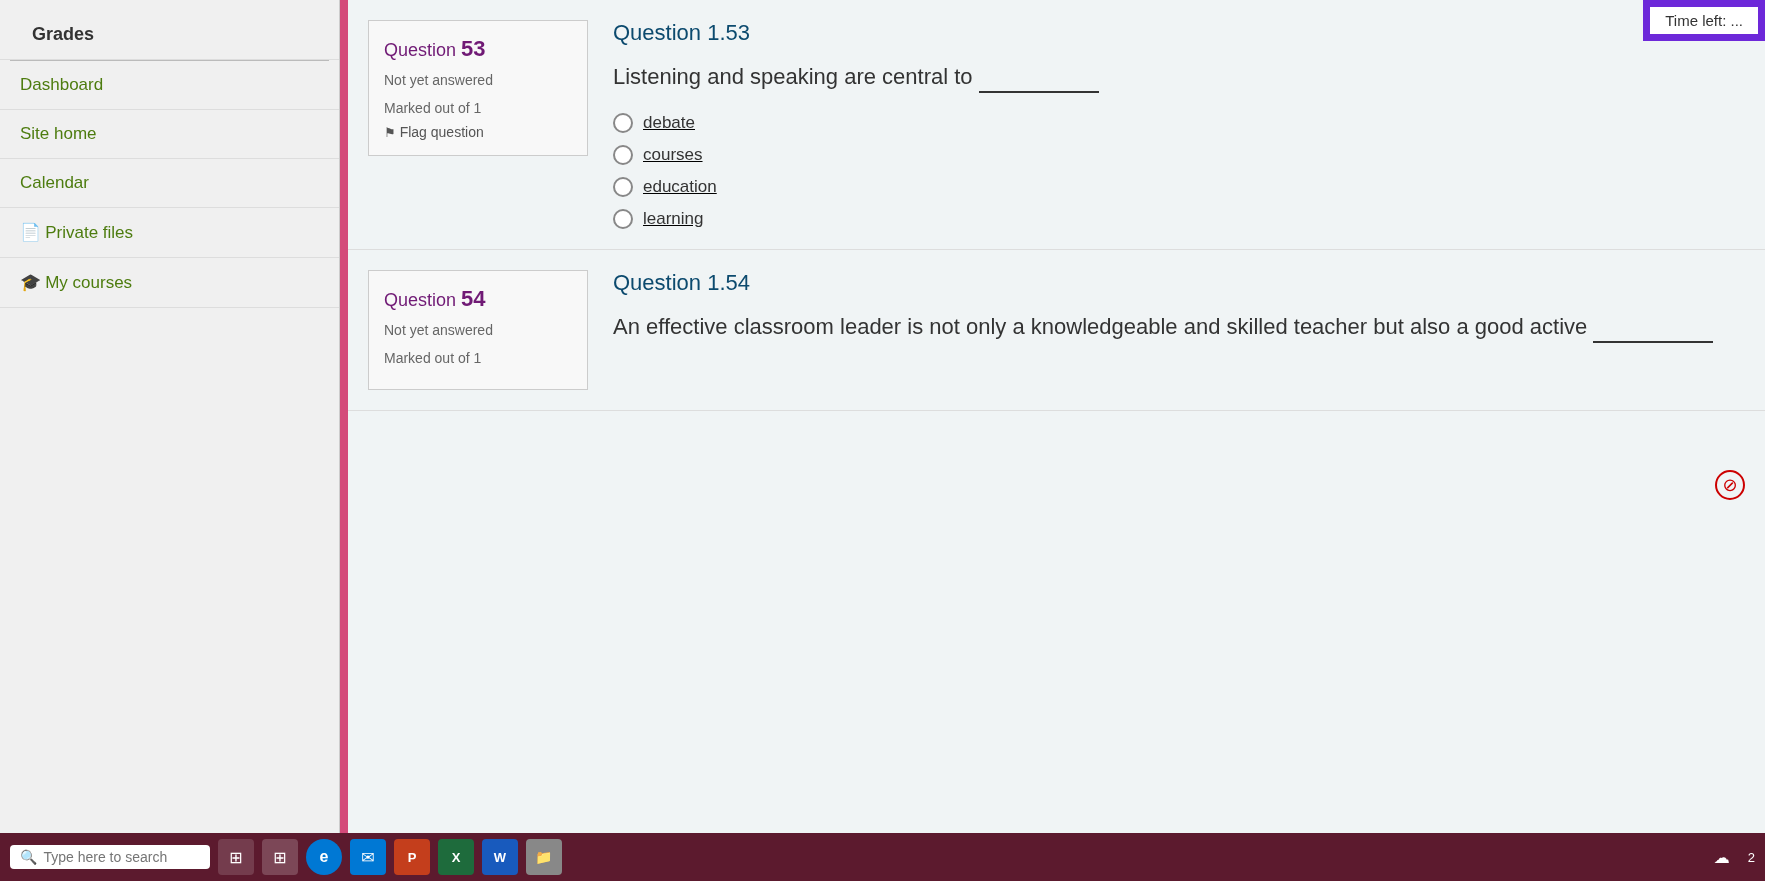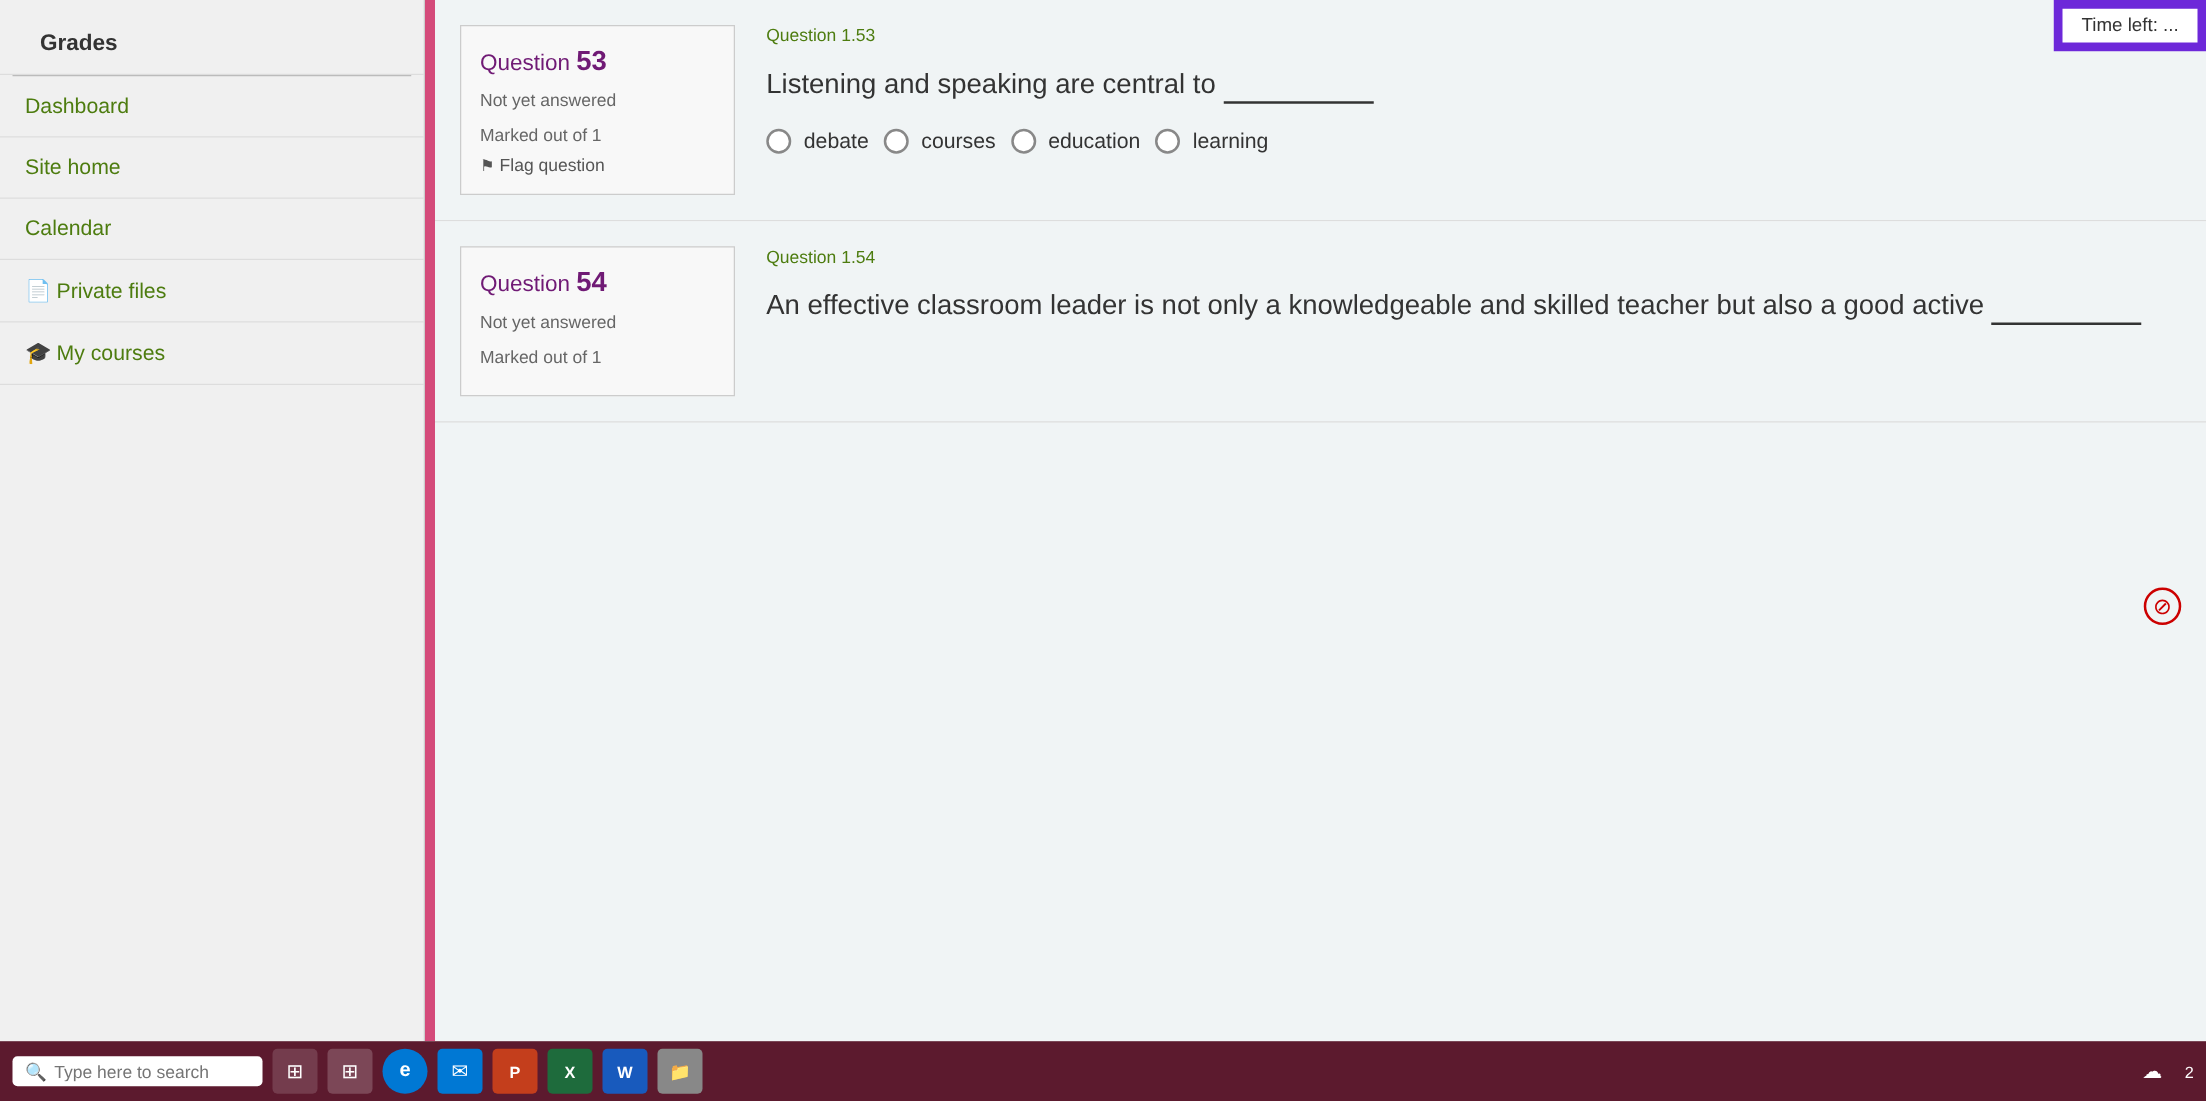--- a/index.html
+++ b/index.html
@@ -118,22 +118,22 @@
       font-size: 13px;
     }
 
     
     .question-content {
       flex: 1;
       padding: 20px 30px 20px 10px;
     }
 
     .question-label {
-      font-size: 14px;
-      color: #4d7c0f;
+      font-size: 22px;
+      color: #0c4a6e;
       margin-bottom: 12px;
     }
 
     .question-text {
       font-size: 22px;
       color: #333;
       margin-bottom: 20px;
       line-height: 1.5;
     }
 
@@ -141,22 +141,23 @@
       display: inline-block;
       border-bottom: 2px solid #333;
       width: 120px;
       vertical-align: bottom;
     }
 
     
     .options-list {
       list-style: none;
       display: flex;
-      flex-direction: row;
+      flex-direction: column;
       gap: 12px;
+      text-decoration: underline;
     }
 
     .option-item {
       display: flex;
       align-items: center;
       gap: 10px;
       font-size: 17px;
       color: #333;
       cursor: pointer;
     }

